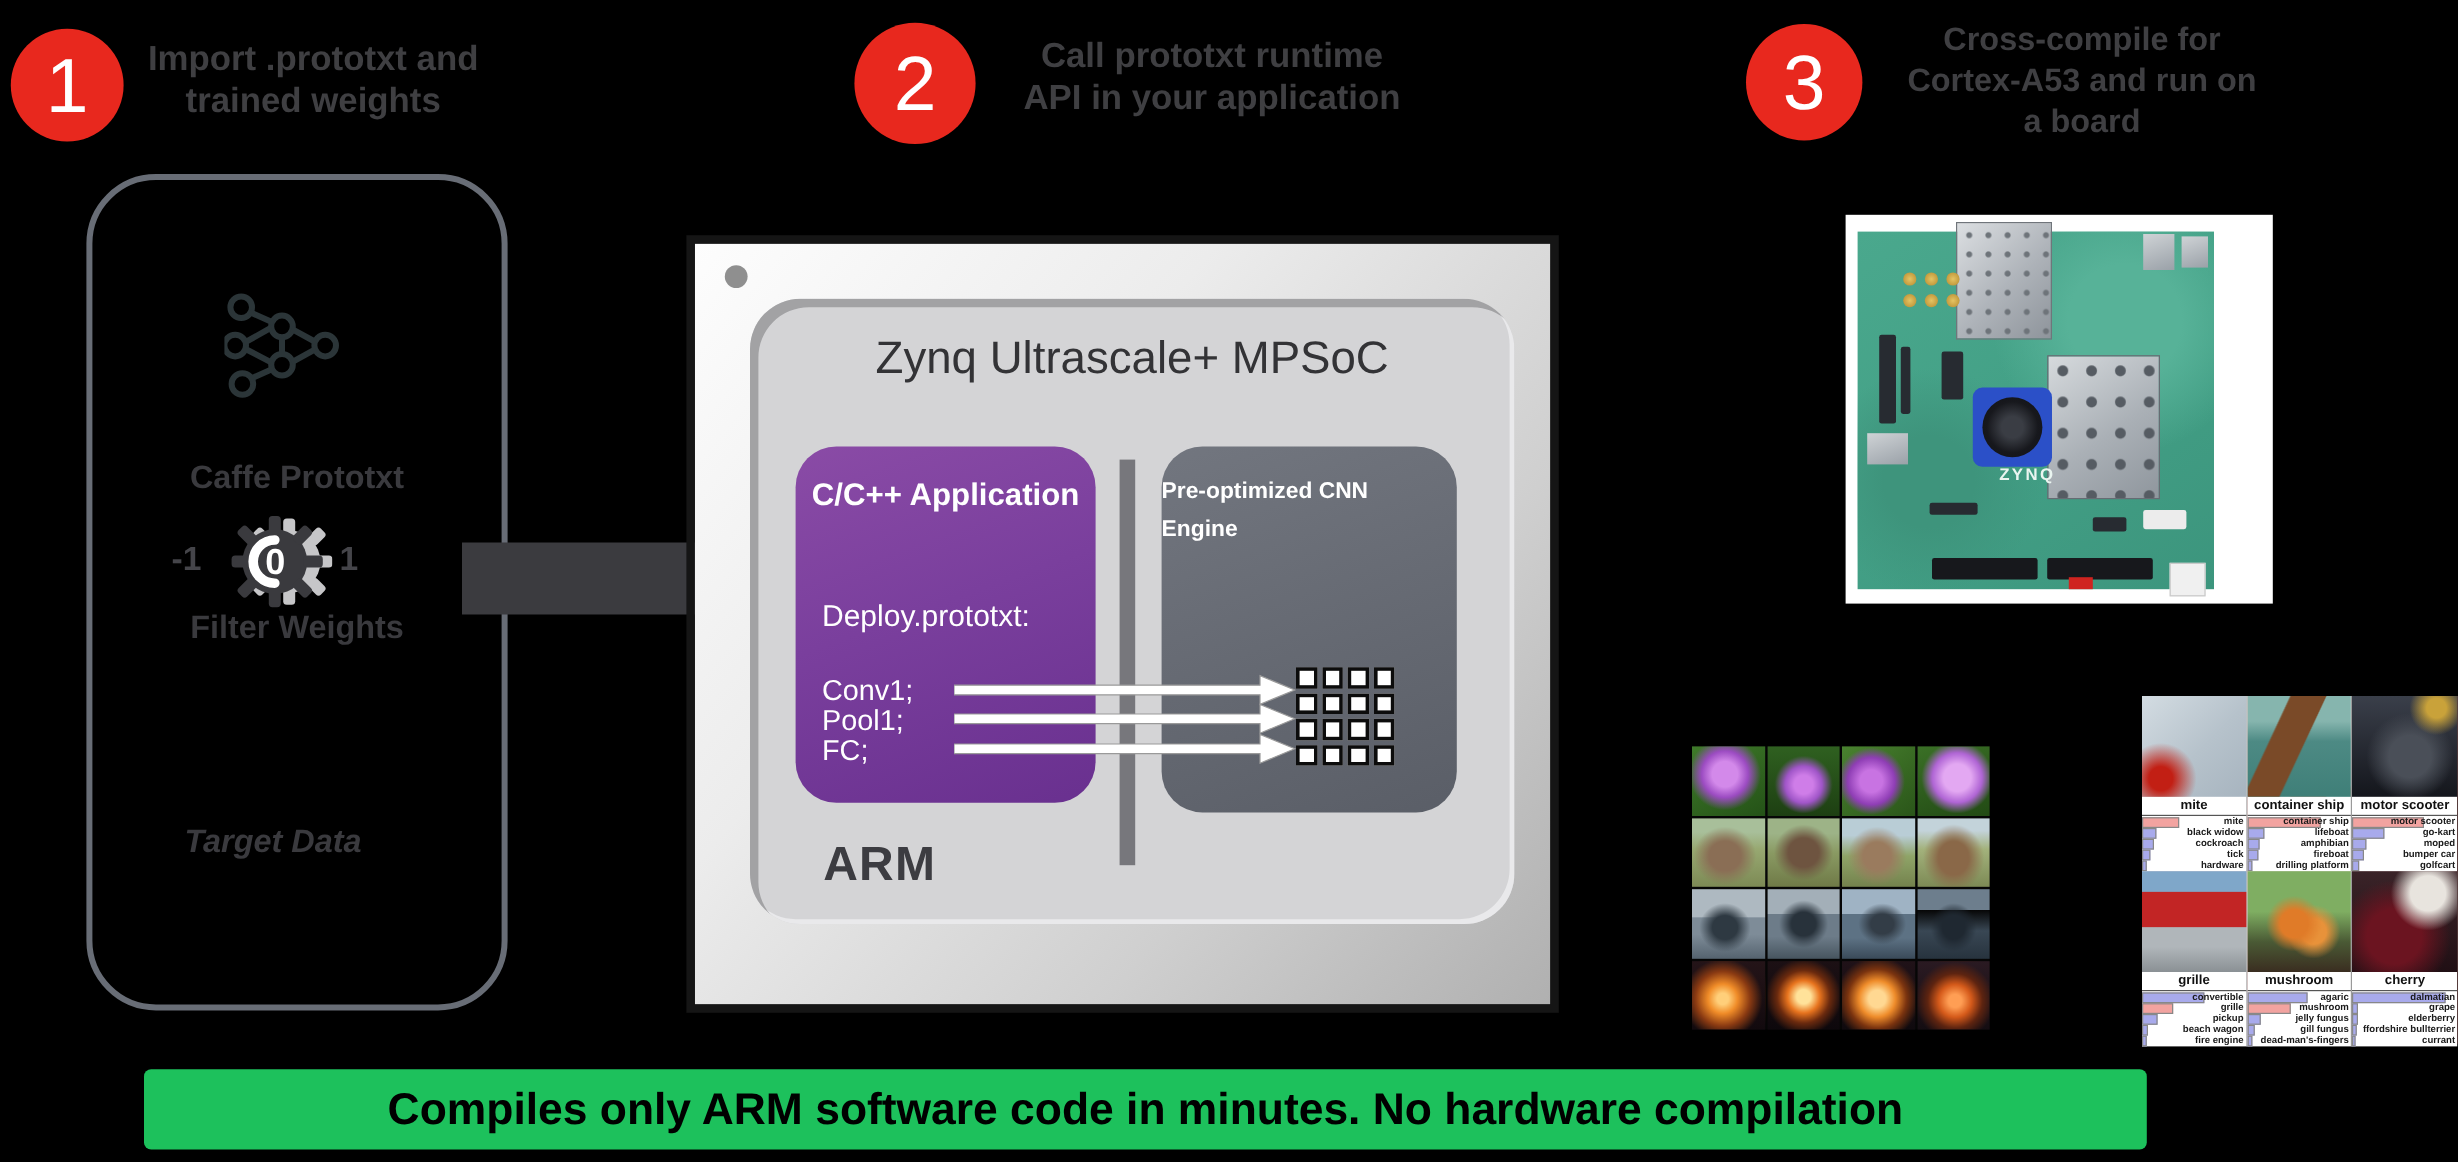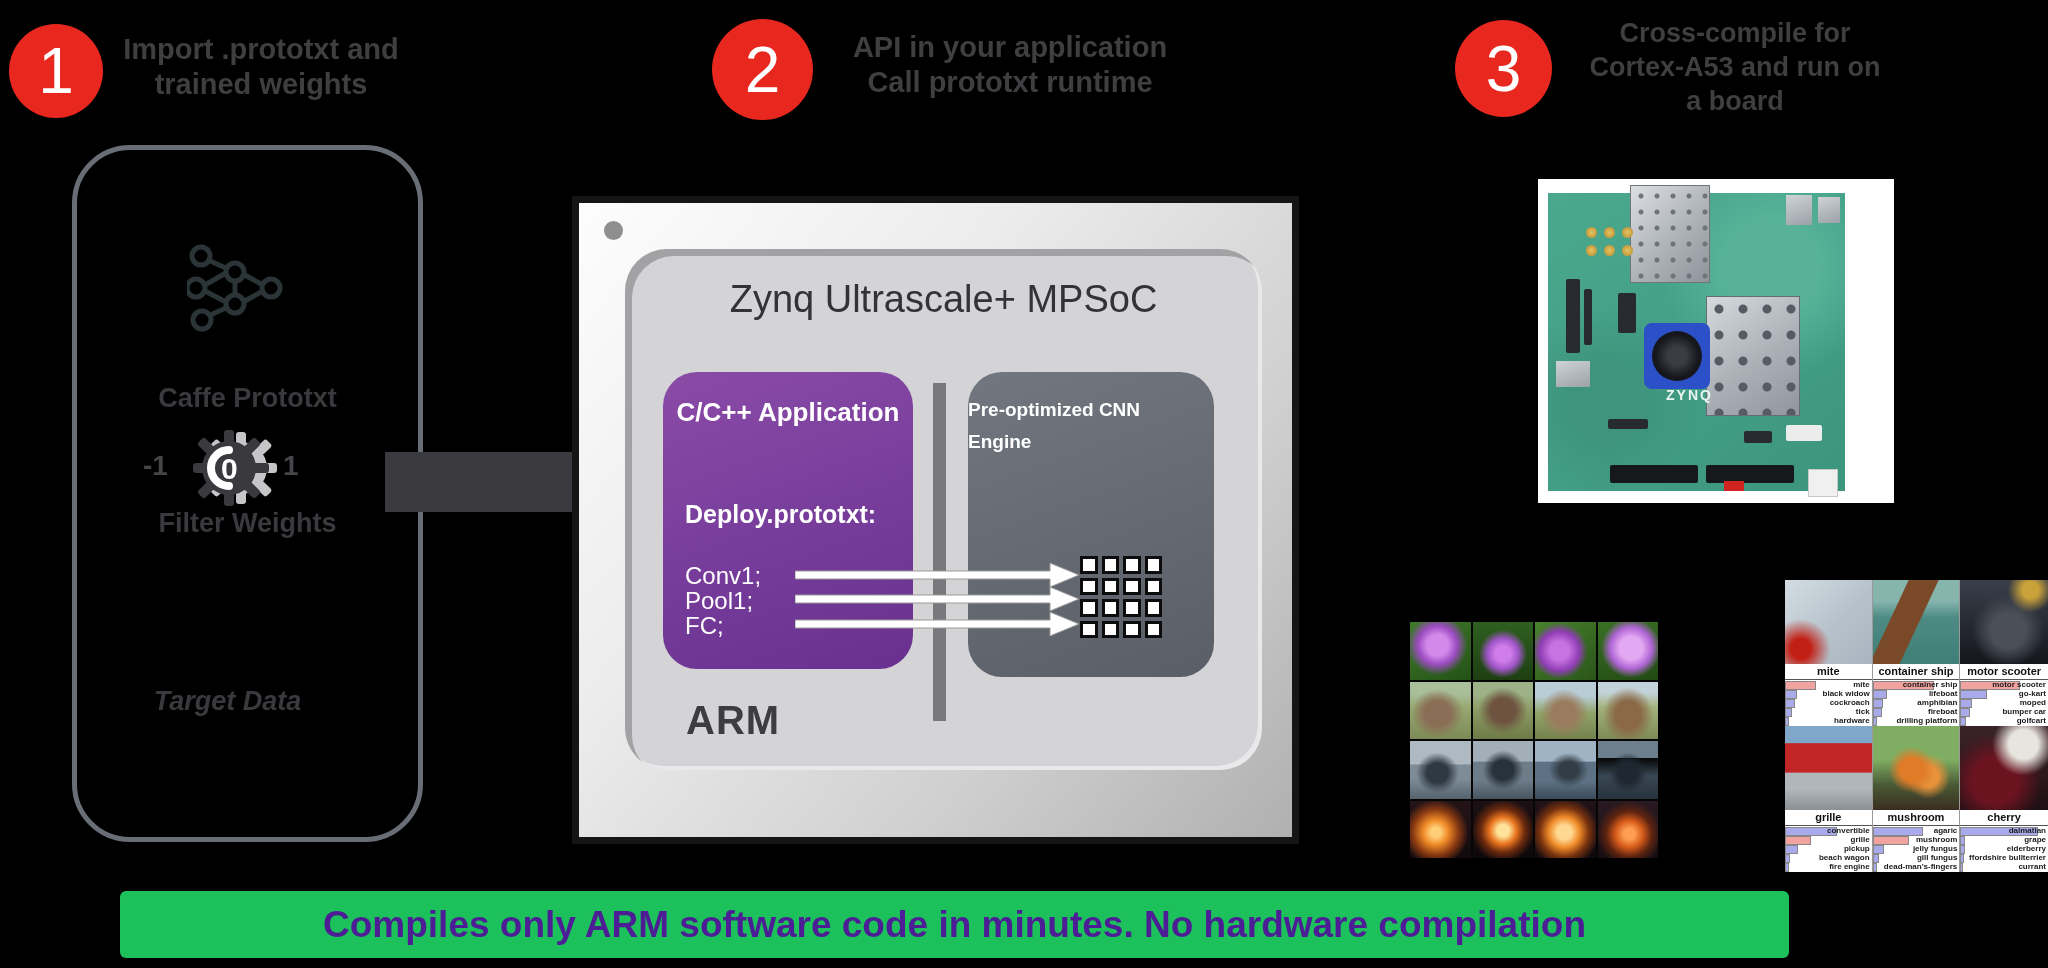--- a/index.html
+++ b/index.html
@@ -32,21 +32,21 @@
   .pin-dot{position:absolute;left:604px;top:221px;width:19px;height:19px;border-radius:50%;background:#8f8f8f;}
   .chip-panel{position:absolute;left:625px;top:249px;width:637px;height:521px;border-radius:42px;
               background:#d4d4d6;
               box-shadow:inset 7px 7px 0 #a2a2a4, inset -4px -4px 0 #e9e9eb;}
   .chip-title{position:absolute;left:625px;top:278px;width:637px;text-align:center;
               font-size:38px;font-weight:400;color:#333336;}
   .app-box{position:absolute;left:663px;top:372px;width:250px;height:297px;border-radius:34px;
            background:linear-gradient(160deg,#8a4ba6 0%,#7a3f9d 45%,#69308f 100%);}
   .app-title{position:absolute;left:0;top:25px;width:100%;text-align:center;
              color:#fff;font-weight:bold;font-size:26px;}
-  .deploy-label{position:absolute;left:22px;top:128px;color:#fff;font-weight:bold;font-size:25px;}
+  .deploy-label{position:absolute;left:22px;top:128px;color:#fff;font-weight:normal;font-size:25px;}
   .code-lines{position:absolute;left:22px;top:191px;color:#fff;font-size:24px;line-height:25px;}
   .divider{position:absolute;left:933px;top:383px;width:13px;height:338px;background:#77777c;}
   .cnn-box{position:absolute;left:968px;top:372px;width:246px;height:305px;border-radius:34px;
            background:linear-gradient(160deg,#72767f 0%,#666a73 50%,#5a5e67 100%);}
   .cnn-title{position:absolute;left:0;top:22px;width:100%;text-align:left;
              color:#fff;font-weight:bold;font-size:19px;line-height:32px;}
   .grid-icon{position:absolute;left:1080px;top:556px;width:82px;height:82px;
              display:grid;grid-template-columns:repeat(4,1fr);grid-template-rows:repeat(4,1fr);gap:4px;}
   .grid-icon div{background:#fff;border:3px solid #0c0c0c;box-sizing:border-box;}
   .flow-arrows{position:absolute;left:795px;top:560px;}
@@ -98,42 +98,42 @@
   .cls-cell:nth-child(3n){border-right:none;}
   .cls-img{width:100%;height:84px;}
   .cls-label{height:15px;text-align:center;font-weight:bold;font-size:11px;color:#111;line-height:15px;}
   .preds{position:relative;height:46px;border-top:1px solid #555;}
   .pred-row{position:relative;height:9px;}
   .pbar{position:absolute;left:0;top:1px;height:7px;}
   .pname{position:absolute;right:2px;top:0;font-size:8px;font-weight:bold;color:#1a1a1a;line-height:9px;white-space:nowrap;}
 
   
   .banner{position:absolute;left:120px;top:891px;width:1669px;height:67px;border-radius:6px;
-          background:#1dc15c;color:#4c1d95;font-weight:bold;font-size:37px;
+          background:#1dc15c;color:#000000;font-weight:bold;font-size:37px;
           display:flex;align-items:center;justify-content:center;}
 </style>
 </head>
 <body>
 
 <div class="canvas">
 
   <div class="step-circle" style="left:9px;top:24px;width:94px;height:94px;">
     <span>1</span>
   </div>
   <div class="step-caption" style="left:108px;top:32px;width:306px;">
     <div>Import .prototxt and</div>
     <div>trained weights</div>
   </div>
 
   <div class="step-circle" style="left:712px;top:19px;width:101px;height:101px;">
     <span>2</span>
   </div>
   <div class="step-caption" style="left:825px;top:30px;width:370px;">
+    <div>Call prototxt runtime</div>
     <div>API in your application</div>
-    <div>Call prototxt runtime</div>
   </div>
 
   <div class="step-circle" style="left:1455px;top:20px;width:97px;height:97px;">
     <span>3</span>
   </div>
   <div class="step-caption" style="left:1568px;top:16px;width:334px;font-size:27px;line-height:34px;">
     <div>Cross-compile for</div>
     <div>Cortex-A53 and run on</div>
     <div>a board</div>
   </div>

